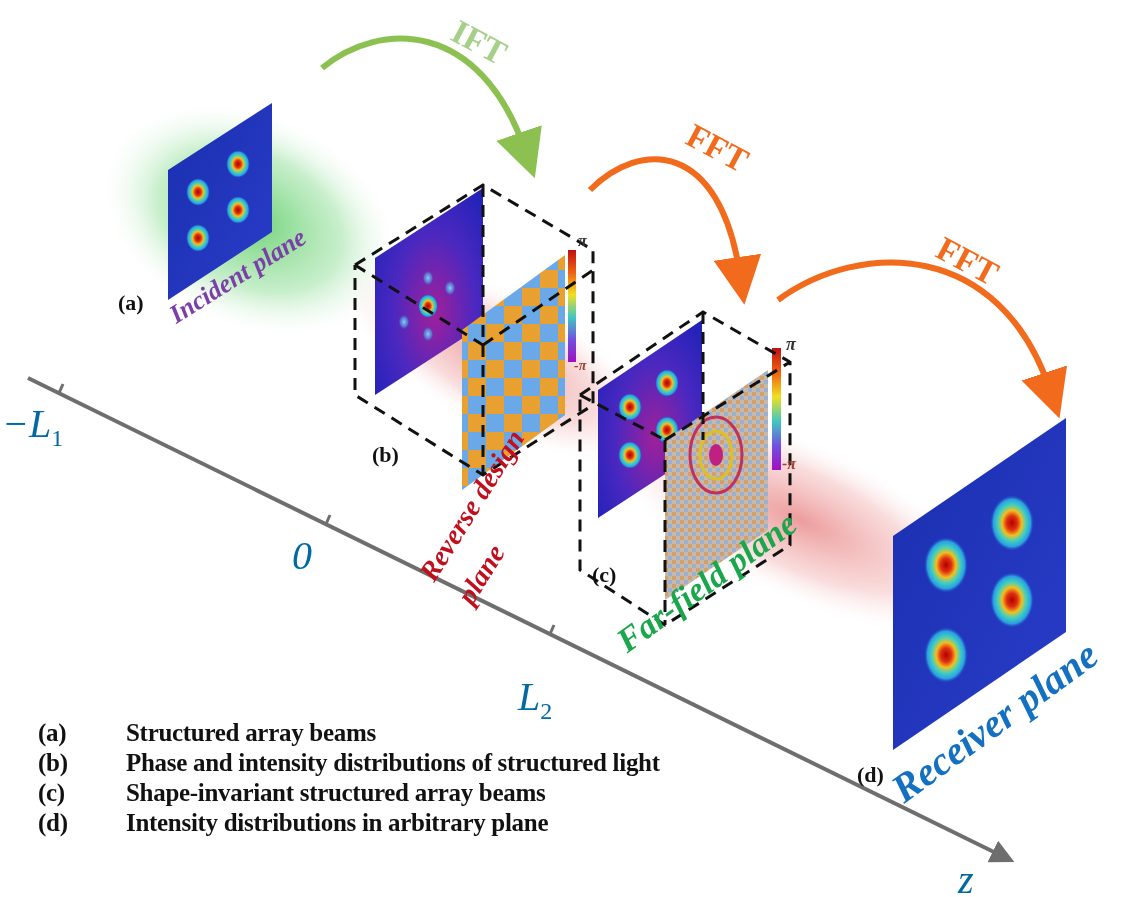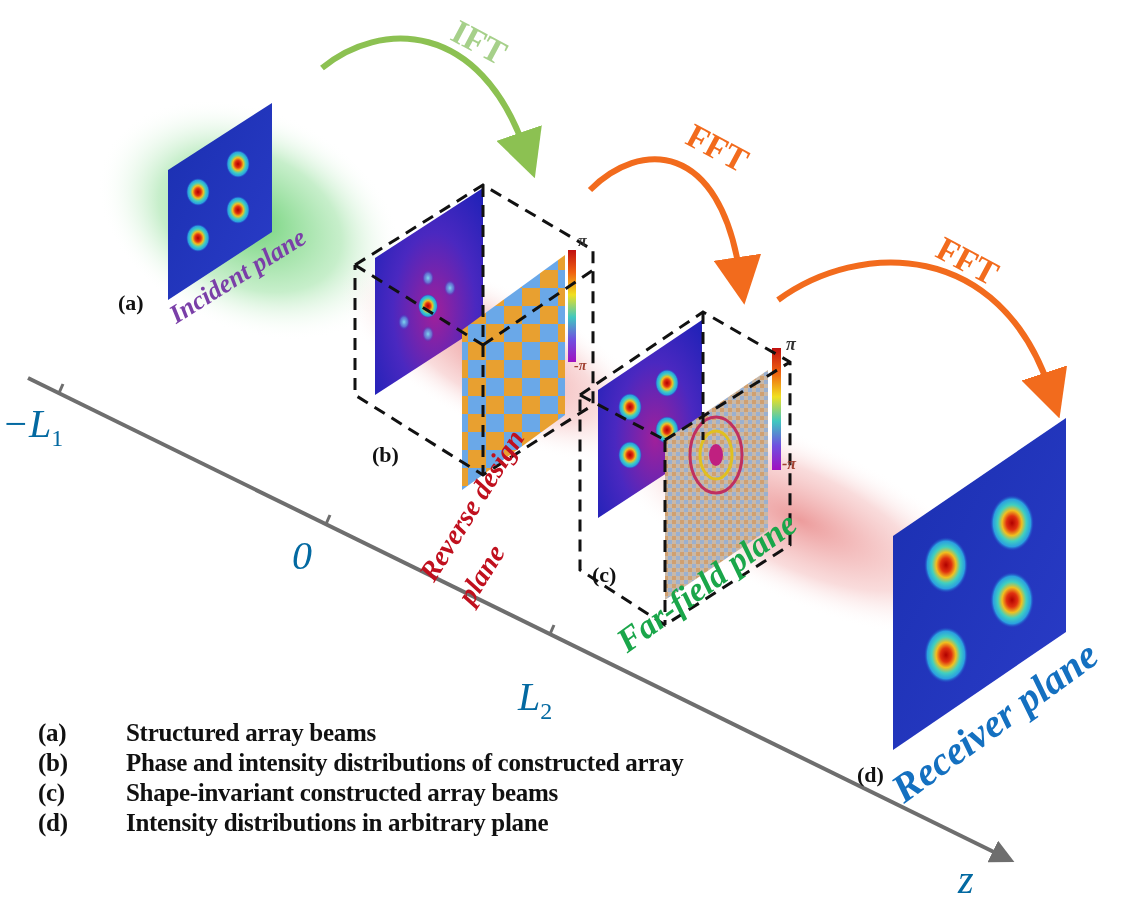--- a/index.html
+++ b/index.html
@@ -188,24 +188,24 @@
 <div class="axis-lbl" style="left:958px;top:856px;">z</div>
 
 
 <div class="legend">
   <div class="legend-row">
     <span class="legend-key">(a)</span>
     <span>Structured array beams</span>
   </div>
   <div class="legend-row">
     <span class="legend-key">(b)</span>
-    <span>Phase and intensity distributions of constructed array</span>
+    <span>Phase and intensity distributions of structured light</span>
   </div>
   <div class="legend-row">
     <span class="legend-key">(c)</span>
-    <span>Shape-invariant constructed array beams</span>
+    <span>Shape-invariant structured array beams</span>
   </div>
   <div class="legend-row">
     <span class="legend-key">(d)</span>
     <span>Intensity distributions in arbitrary plane</span>
   </div>
 </div>
 </div>
 
 </body></html>

